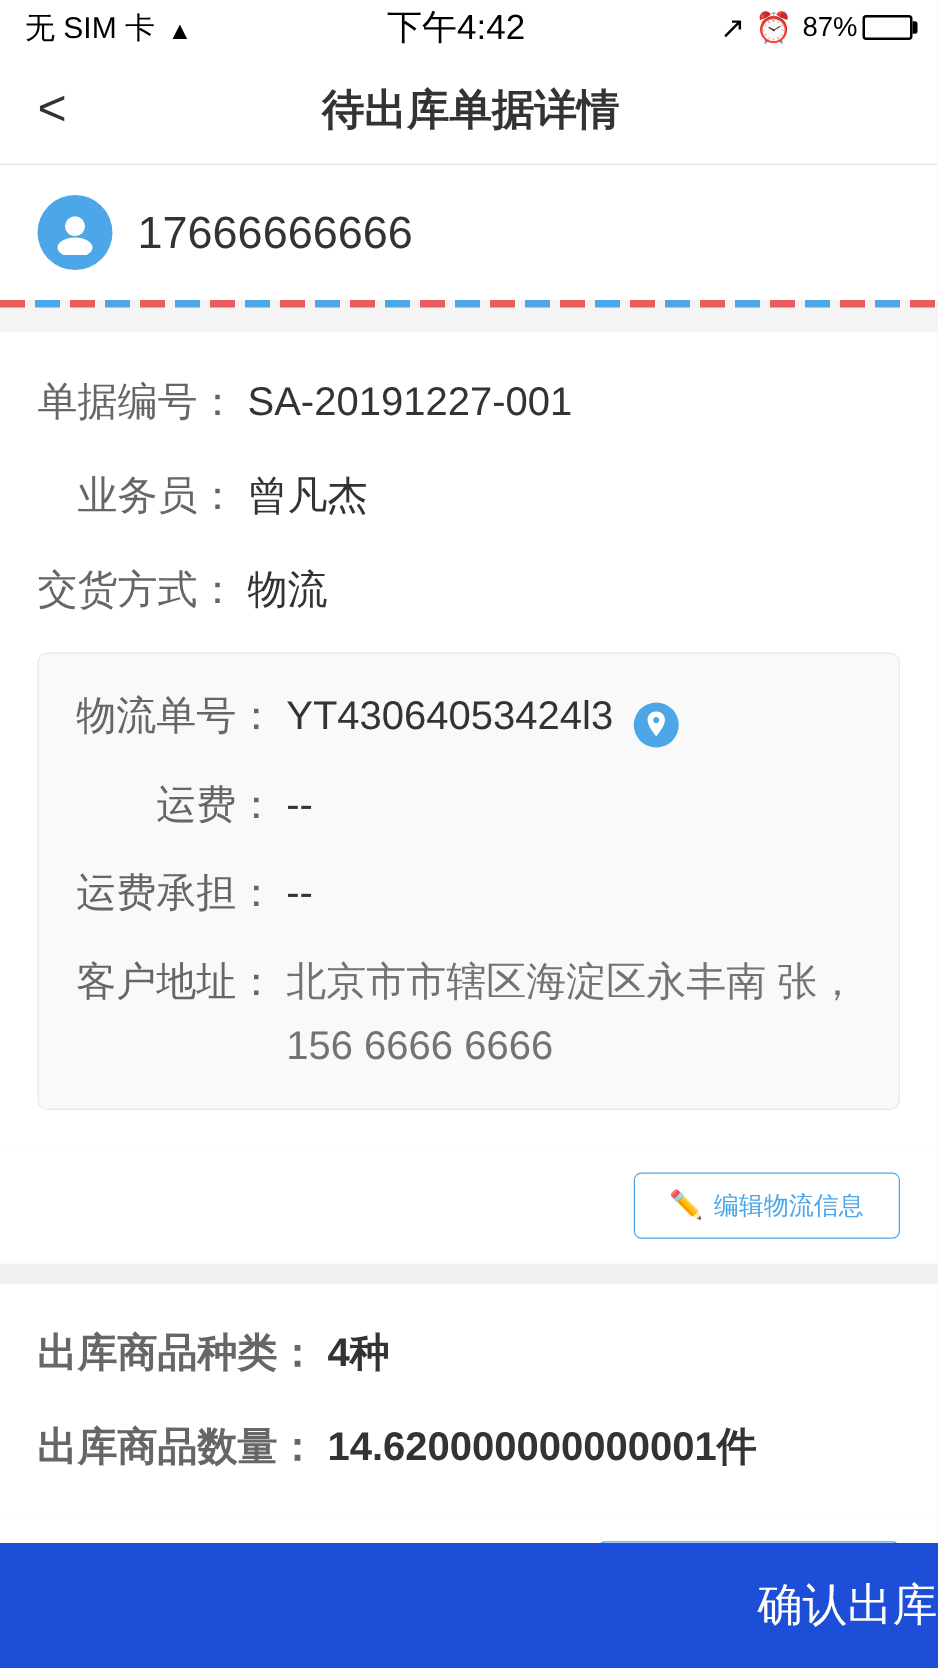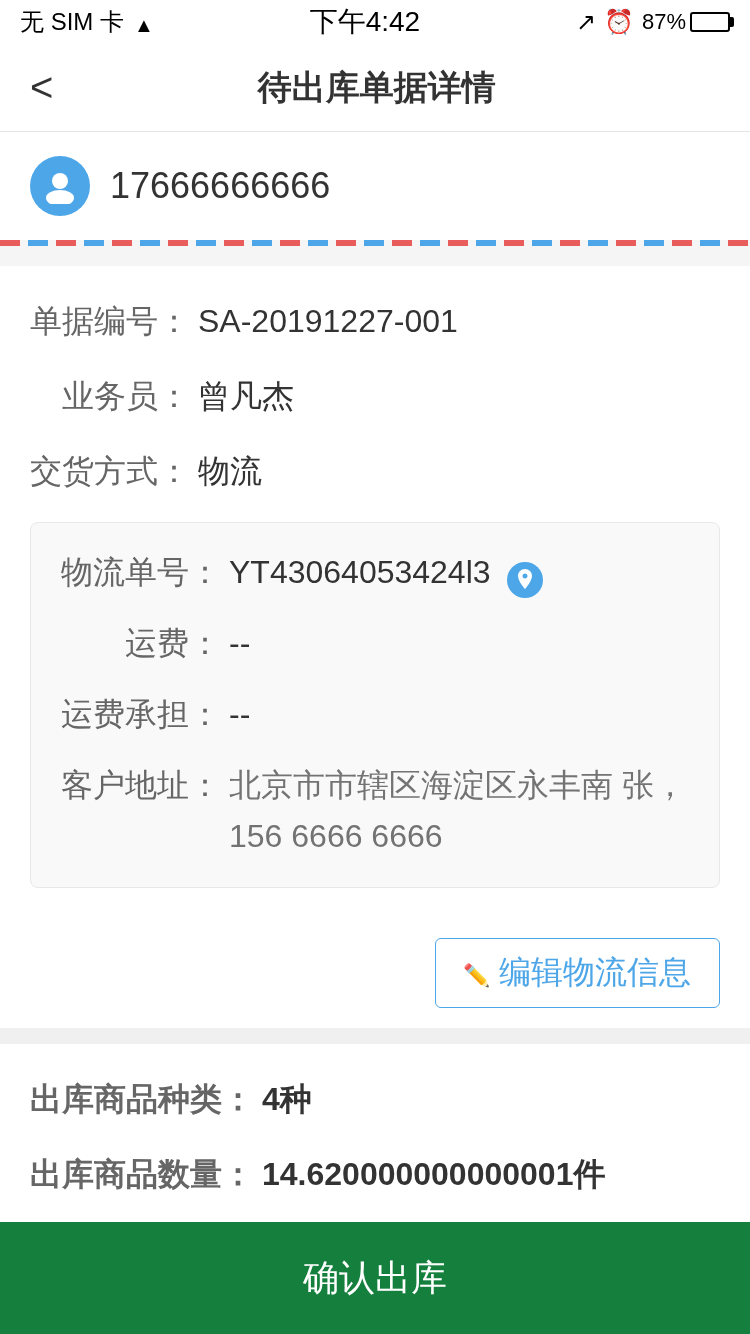--- a/index.html
+++ b/index.html
@@ -204,21 +204,21 @@
       display: flex;
       justify-content: flex-end;
       padding: 20px 30px;
       background: #fff;
     }
     .btn-edit {
       border: 1px solid #4da6e8;
       color: #4da6e8;
       padding: 12px 28px;
       border-radius: 6px;
-      font-size: 32px;
+      font-size: 20px;
       cursor: pointer;
       display: flex;
       align-items: center;
       gap: 8px;
       background: #fff;
     }
     .edit-icon::before { content: '✏️'; font-size: 22px; }
 
     
     .section-separator {
@@ -260,25 +260,25 @@
       height: 200px;
       background: #f5f5f5;
     }
 
     
     .confirm-bar {
       position: fixed;
       bottom: 0;
       left: 0;
       width: 750px;
-      height: 112px;
-      background: #15803d;
-      display: flex;
-      align-items: center;
-      justify-content: center;
+      height: 100px;
+      background: #1d4ed8;
+      display: flex;
+      align-items: center;
+      justify-content: flex-end;
       cursor: pointer;
     }
     .confirm-btn-text {
       color: #fff;
       font-size: 36px;
       font-weight: 500;
     }
   </style>
 </head>
 <body>

